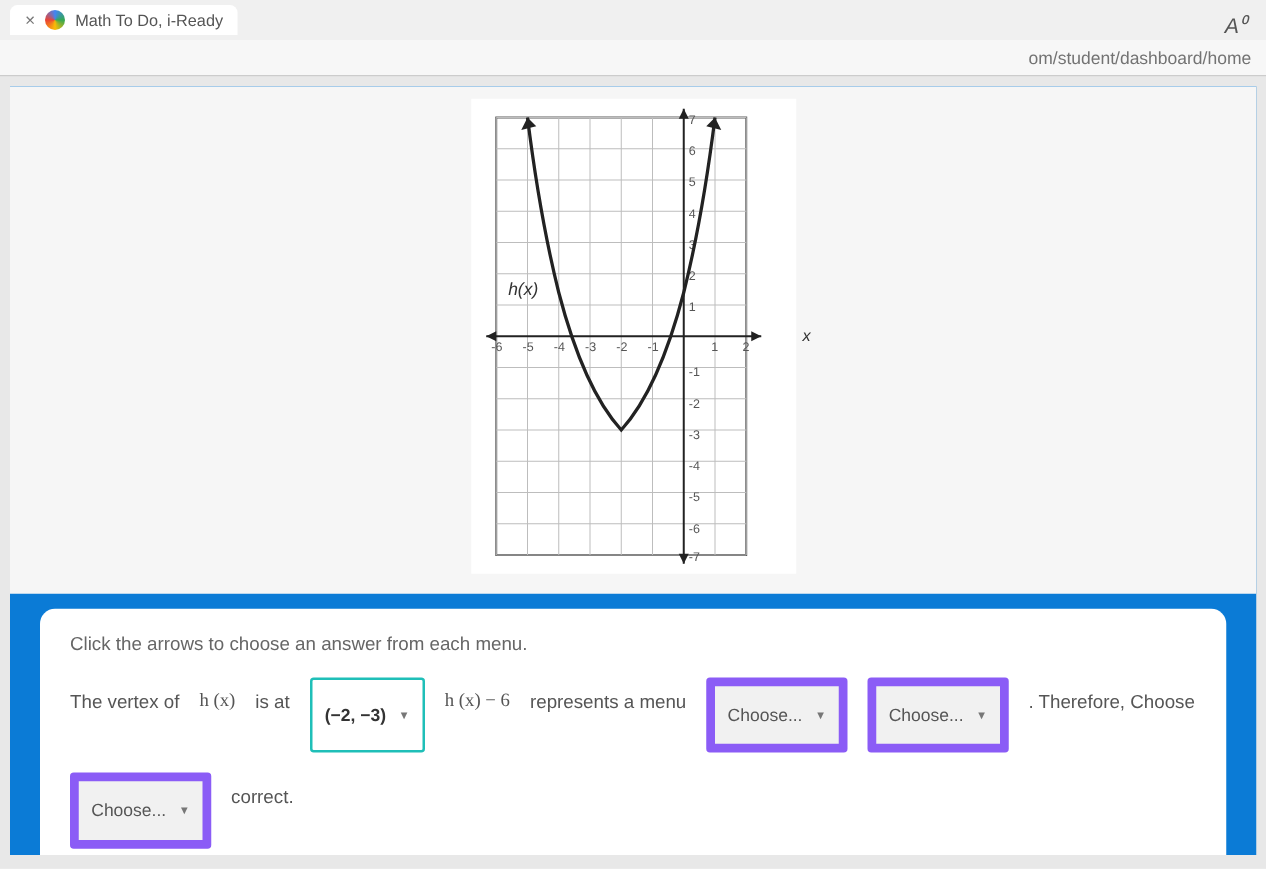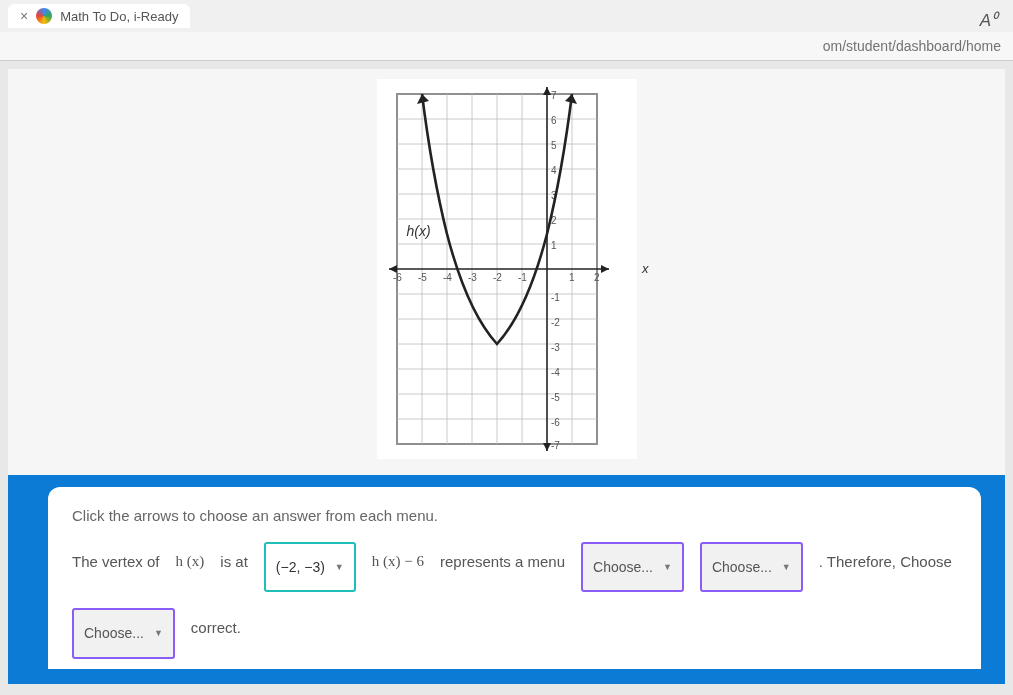--- a/index.html
+++ b/index.html
@@ -84,21 +84,21 @@
     }
     .x-label {
       position: absolute;
       right: -12px; top: 182px;
       font-style: italic;
       font-size: 13px;
       color: #333;
     }
     .question-panel {
       background: #fff;
-      margin: 0 24px 0 40px;
+      margin: 0 24px 0 24px;
       border-radius: 12px 12px 0 0;
       padding: 20px 24px 10px 24px;
       color: #555;
       font-size: 15px;
     }
     .instruction {
       margin-bottom: 18px;
       color: #666;
     }
     .sentence-line {
@@ -106,32 +106,33 @@
       flex-wrap: wrap;
       gap: 16px;
       line-height: 2.6;
       color: #555;
     }
     .mathvar { font-family: 'Times New Roman', serif; }
     .dropdown {
       display: inline-flex;
       align-items: center;
       background: #f1f1f1;
-      border: 2px solid #8b5cf6;
+      border: 7px solid #8b5cf6;
       border-radius: 3px;
       padding: 5px 10px;
       color: #555;
       font-size: 14px;
       gap: 10px;
       cursor: pointer;
     }
     .dropdown.selected {
       background: #fff;
       border: 2px solid #1fbfb8;
       color: #333;
+      font-weight: bold;
     }
     .caret {
       font-size: 9px;
       color: #777;
     }
     .tick-label { font-size: 10px; fill: #555; font-family: Arial; }
   </style>
 </head>
 <body>
 

